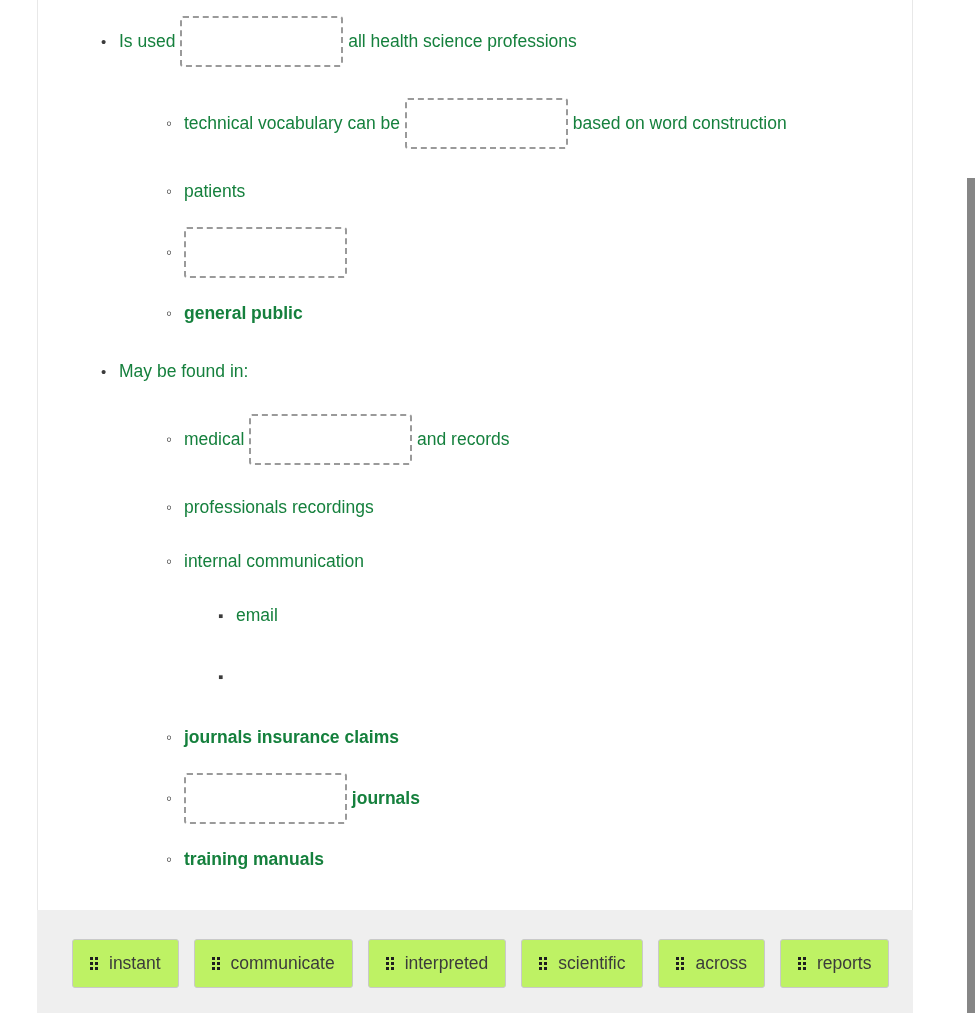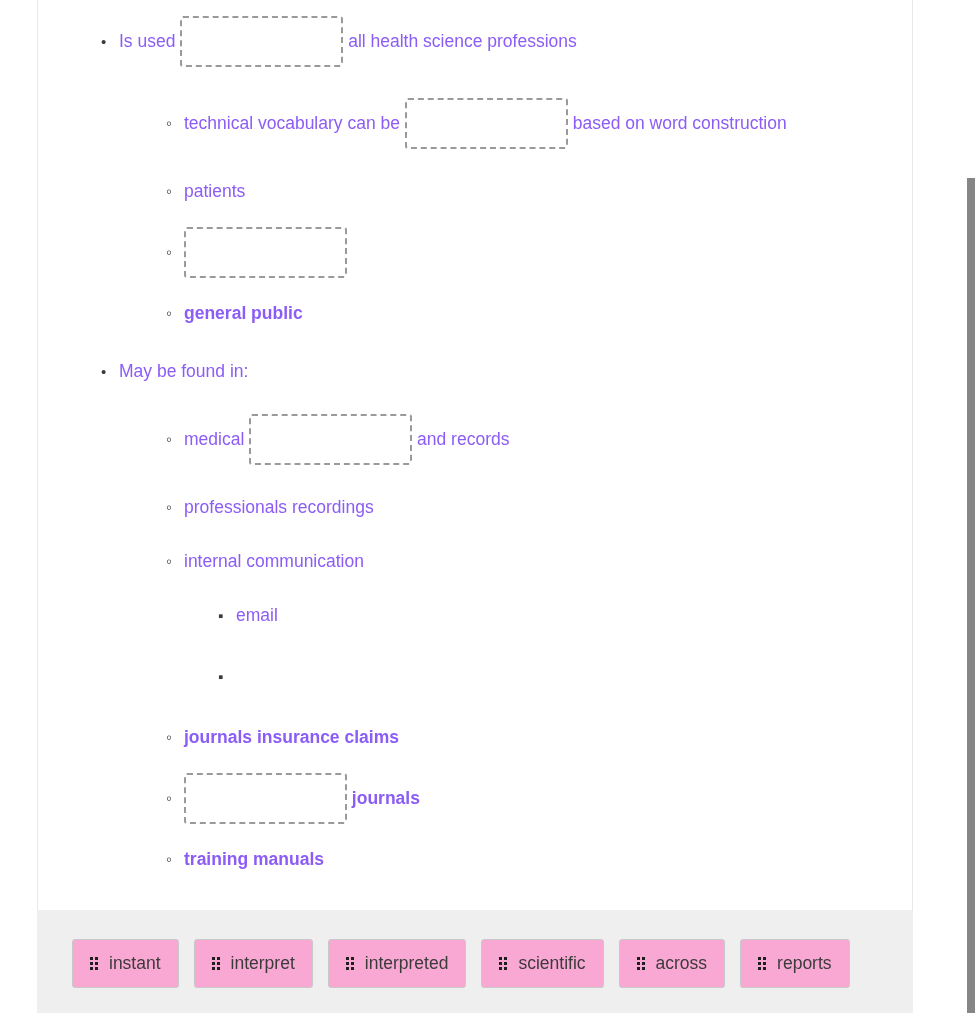--- a/index.html
+++ b/index.html
@@ -46,21 +46,21 @@
     padding: 0;
   }
 
   li.row {
     position: relative;
     display: flex;
     align-items: center;
     min-height: 34px;
     font-size: 17.5px;
     line-height: 24px;
-    color: #8b5cf6;
+    color: #15803d;
   }
 
   
   .bullet {
     flex: 0 0 auto;
     width: 18px;
     text-align: left;
     color: #3b3b3b;
     font-size: 17.5px;
     line-height: 24px;
@@ -120,21 +120,21 @@
     align-items: center;
     gap: 15px;
     padding: 29px 0 0 35px;
   }
   .tile {
     display: flex;
     align-items: center;
     gap: 11px;
     height: 49px;
     padding: 8px 17px;
-    background: #f9a8d4;
+    background: #bef264;
     border: 1px solid #c9c9c9;
     border-radius: 3px;
     box-sizing: border-box;
     cursor: grab;
     font-size: 17.5px;
     color: #3b3b3b;
     white-space: nowrap;
   }
   .grip {
     display: grid;
@@ -251,21 +251,21 @@
         </div>
         <div class="tile">
           <span class="grip">
             <i></i>
             <i></i>
             <i></i>
             <i></i>
             <i></i>
             <i></i>
           </span>
-          <span>interpret</span>
+          <span>communicate</span>
         </div>
         <div class="tile">
           <span class="grip">
             <i></i>
             <i></i>
             <i></i>
             <i></i>
             <i></i>
             <i></i>
           </span>

